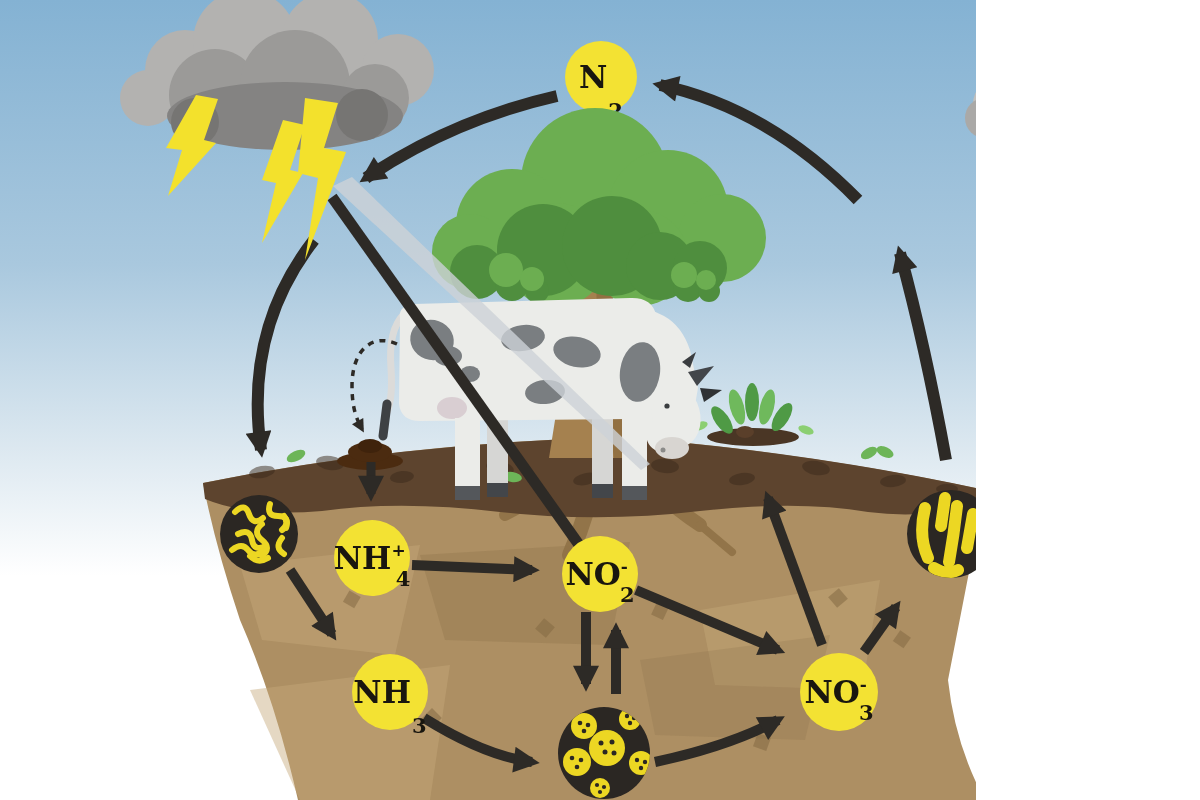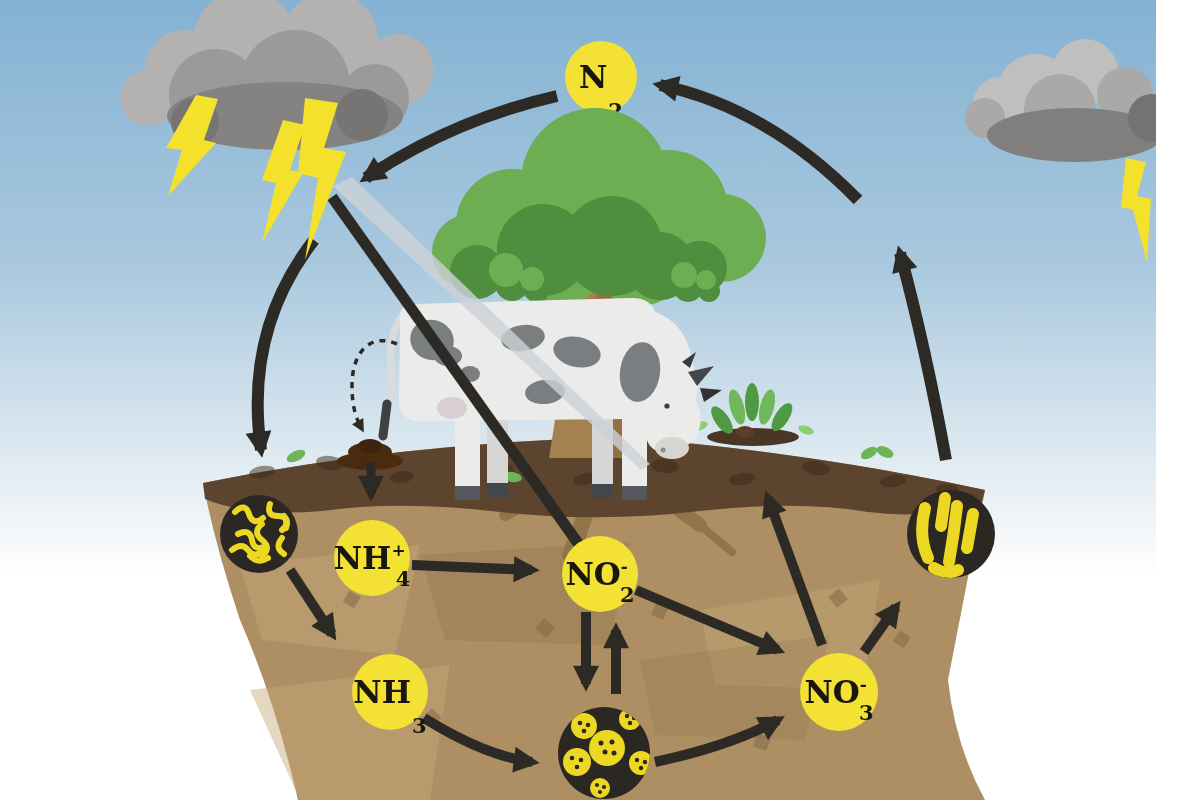--- a/index.html
+++ b/index.html
@@ -1,16 +1,16 @@
 <!DOCTYPE html>
 <html style="--node-fill: #f3e233; --node-text: #19160f; --arrow: #2d2a26; --bacteria-bg: #2b2723; --bacteria-fg: #ecd723; --lightning: #f3e12c; --sky-top: #84b2d3; --soil: #ad8f63; --topsoil: #5d442e; --canopy: #6cae51; --canopy-shade: #4f8e3e; --trunk: #a5814f; --cloud-gray: #9b9a98;"><head>
 <meta charset="utf-8">
 <style>
   html,body{margin:0;padding:0;background:#fff;}
-  .stage{position:relative;width:1156px;height:800px;overflow:hidden;background:#fff;
+  .stage{position:relative;width:976px;height:800px;overflow:hidden;background:#fff;
          font-family:"Liberation Sans",sans-serif;}
   .stage svg{display:block;}
   .arr{fill:none;stroke:var(--arrow,#2d2a26);}
   .arrf{fill:var(--arrow,#2d2a26);}
   .nodeC{fill:var(--node-fill,#f3e233);}
   .nodeT{fill:var(--node-text,#19160f);font-family:"DejaVu Serif","Liberation Serif",serif;font-weight:700;}
   .bacC{fill:var(--bacteria-bg,#2b2723);}
   .bacS{stroke:var(--bacteria-fg,#ecd723);fill:none;stroke-linecap:round;}
   .bacFill{fill:var(--bacteria-fg,#ecd723);}
   .bolt{fill:var(--lightning,#f3e12c);}

